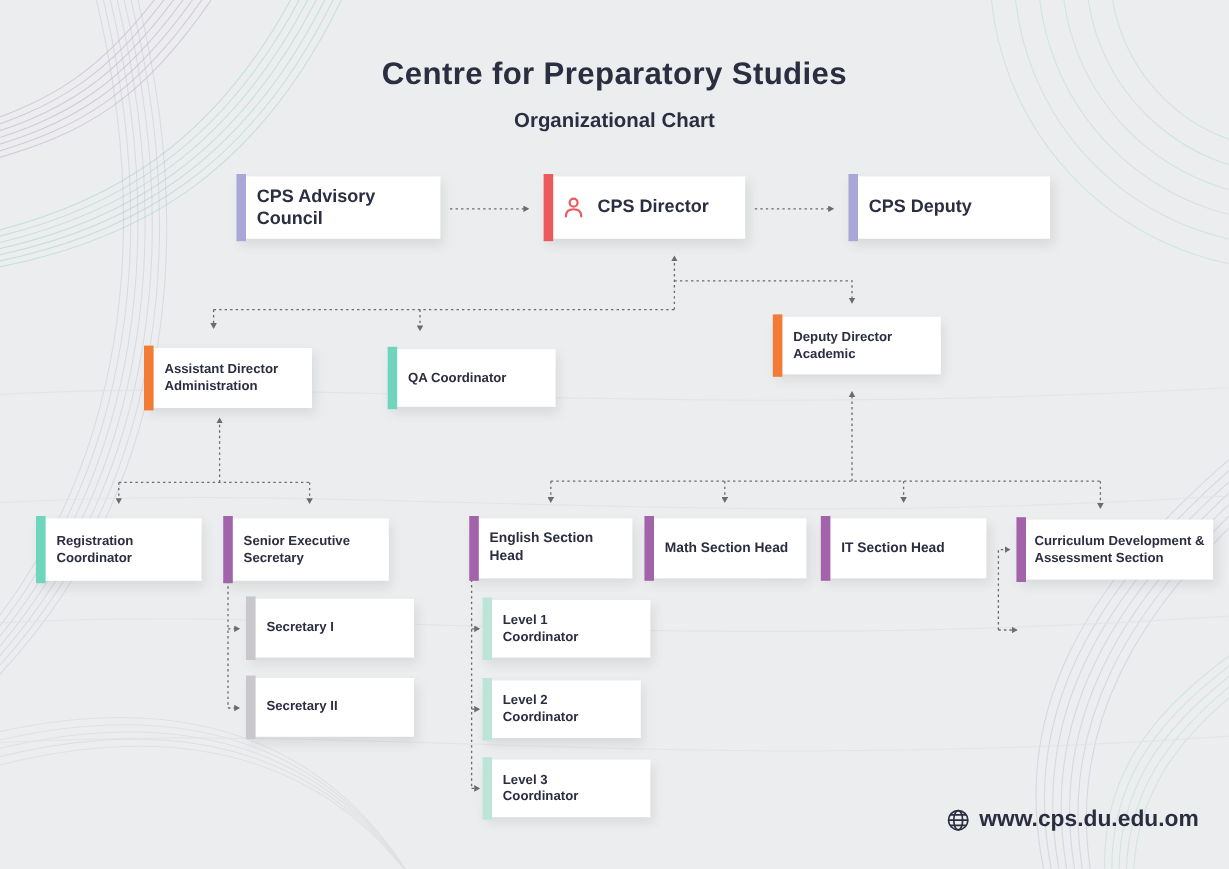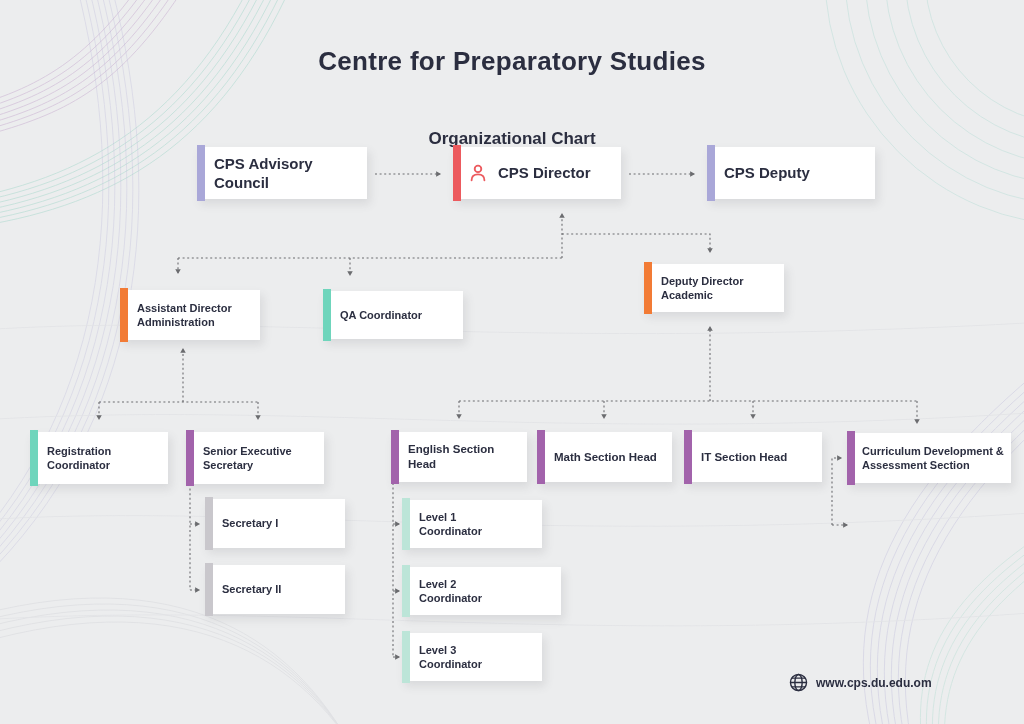--- a/index.html
+++ b/index.html
@@ -12,21 +12,21 @@
   svg.bg{position:absolute;inset:0;z-index:0;}
   svg.lines{position:absolute;inset:0;z-index:2;}
   .layer{position:absolute;inset:0;z-index:3;}
 
   .title{
     position:absolute;top:46px;left:0;width:1024px;text-align:center;
     font-size:26px;font-weight:bold;letter-spacing:.3px;color:var(--c-text);
   }
   .subtitle{
     position:absolute;top:91px;left:0;width:1024px;text-align:center;
-    font-size:17px;font-weight:bold;color:var(--c-text);margin-top:38px;
+    font-size:17px;font-weight:bold;color:var(--c-text);
   }
 
   .node{
     position:absolute;background:#ffffff;
     box-shadow:3px 5px 9px rgba(70,70,85,.12);
     display:flex;align-items:center;
     font-weight:bold;line-height:1.3;color:var(--c-text);
   }
   .node .bar{position:absolute;left:0;top:-2px;bottom:-2px;width:8px;background:#999;}
   .node .label{padding:2px 4px 2px 17px;}
@@ -34,21 +34,21 @@
   .n-md{font-size:11px;}
   .n-sm{font-size:11.5px;}
   .n-xs{font-size:11px;}
   .n-xs .label{padding-left:15px;}
   .node.director .label{display:flex;align-items:center;gap:9px;padding-left:14px;}
   .person{flex:0 0 auto;display:inline-flex;}
 
   .footer{
     position:absolute;left:788px;top:672px;display:flex;align-items:center;gap:7px;
   }
-  .footer .url{font-size:12px;font-weight:bold;color:var(--c-text);text-align:center;}
+  .footer .url{font-size:19px;font-weight:bold;color:var(--c-text);text-align:center;}
 </style>
 </head>
 <body>
 
 <svg class="bg" width="1024" height="724" viewBox="0 0 1024 724" fill="none">
   <defs>
     <path id="w1" d="M150,-30 C90,60 40,88 -40,110"></path>
     <path id="w2" d="M262,-40 C190,120 85,180 -50,202"></path>
     <path id="w3" d="M70,-40 C132,180 112,400 -40,560"></path>
     <path id="w4" d="M1064,350 C900,480 828,600 880,764"></path>
@@ -226,21 +226,21 @@
   </div>
   <div class="node n-xs" style="left:847px;top:433px;width:164px;height:50px">
     <span class="bar" style="background: rgb(162, 99, 171);"></span>
     <span class="label">Curriculum Development &amp; Assessment Section</span>
   </div>
 
   <div class="node n-md" style="left:402px;top:500px;width:140px;height:48px">
     <span class="bar" style="background: rgb(188, 229, 216);"></span>
     <span class="label" style="padding-right:42px">Level 1 Coordinator</span>
   </div>
-  <div class="node n-md" style="left:402px;top:567px;width:159px;height:48px">
+  <div class="node n-md" style="left:402px;top:567px;width:132px;height:48px">
     <span class="bar" style="background: rgb(188, 229, 216);"></span>
     <span class="label" style="padding-right:42px">Level 2 Coordinator</span>
   </div>
   <div class="node n-md" style="left:402px;top:633px;width:140px;height:48px">
     <span class="bar" style="background: rgb(188, 229, 216);"></span>
     <span class="label" style="padding-right:42px">Level 3 Coordinator</span>
   </div>
 
   <div class="footer">
     <span style="display:inline-flex">

